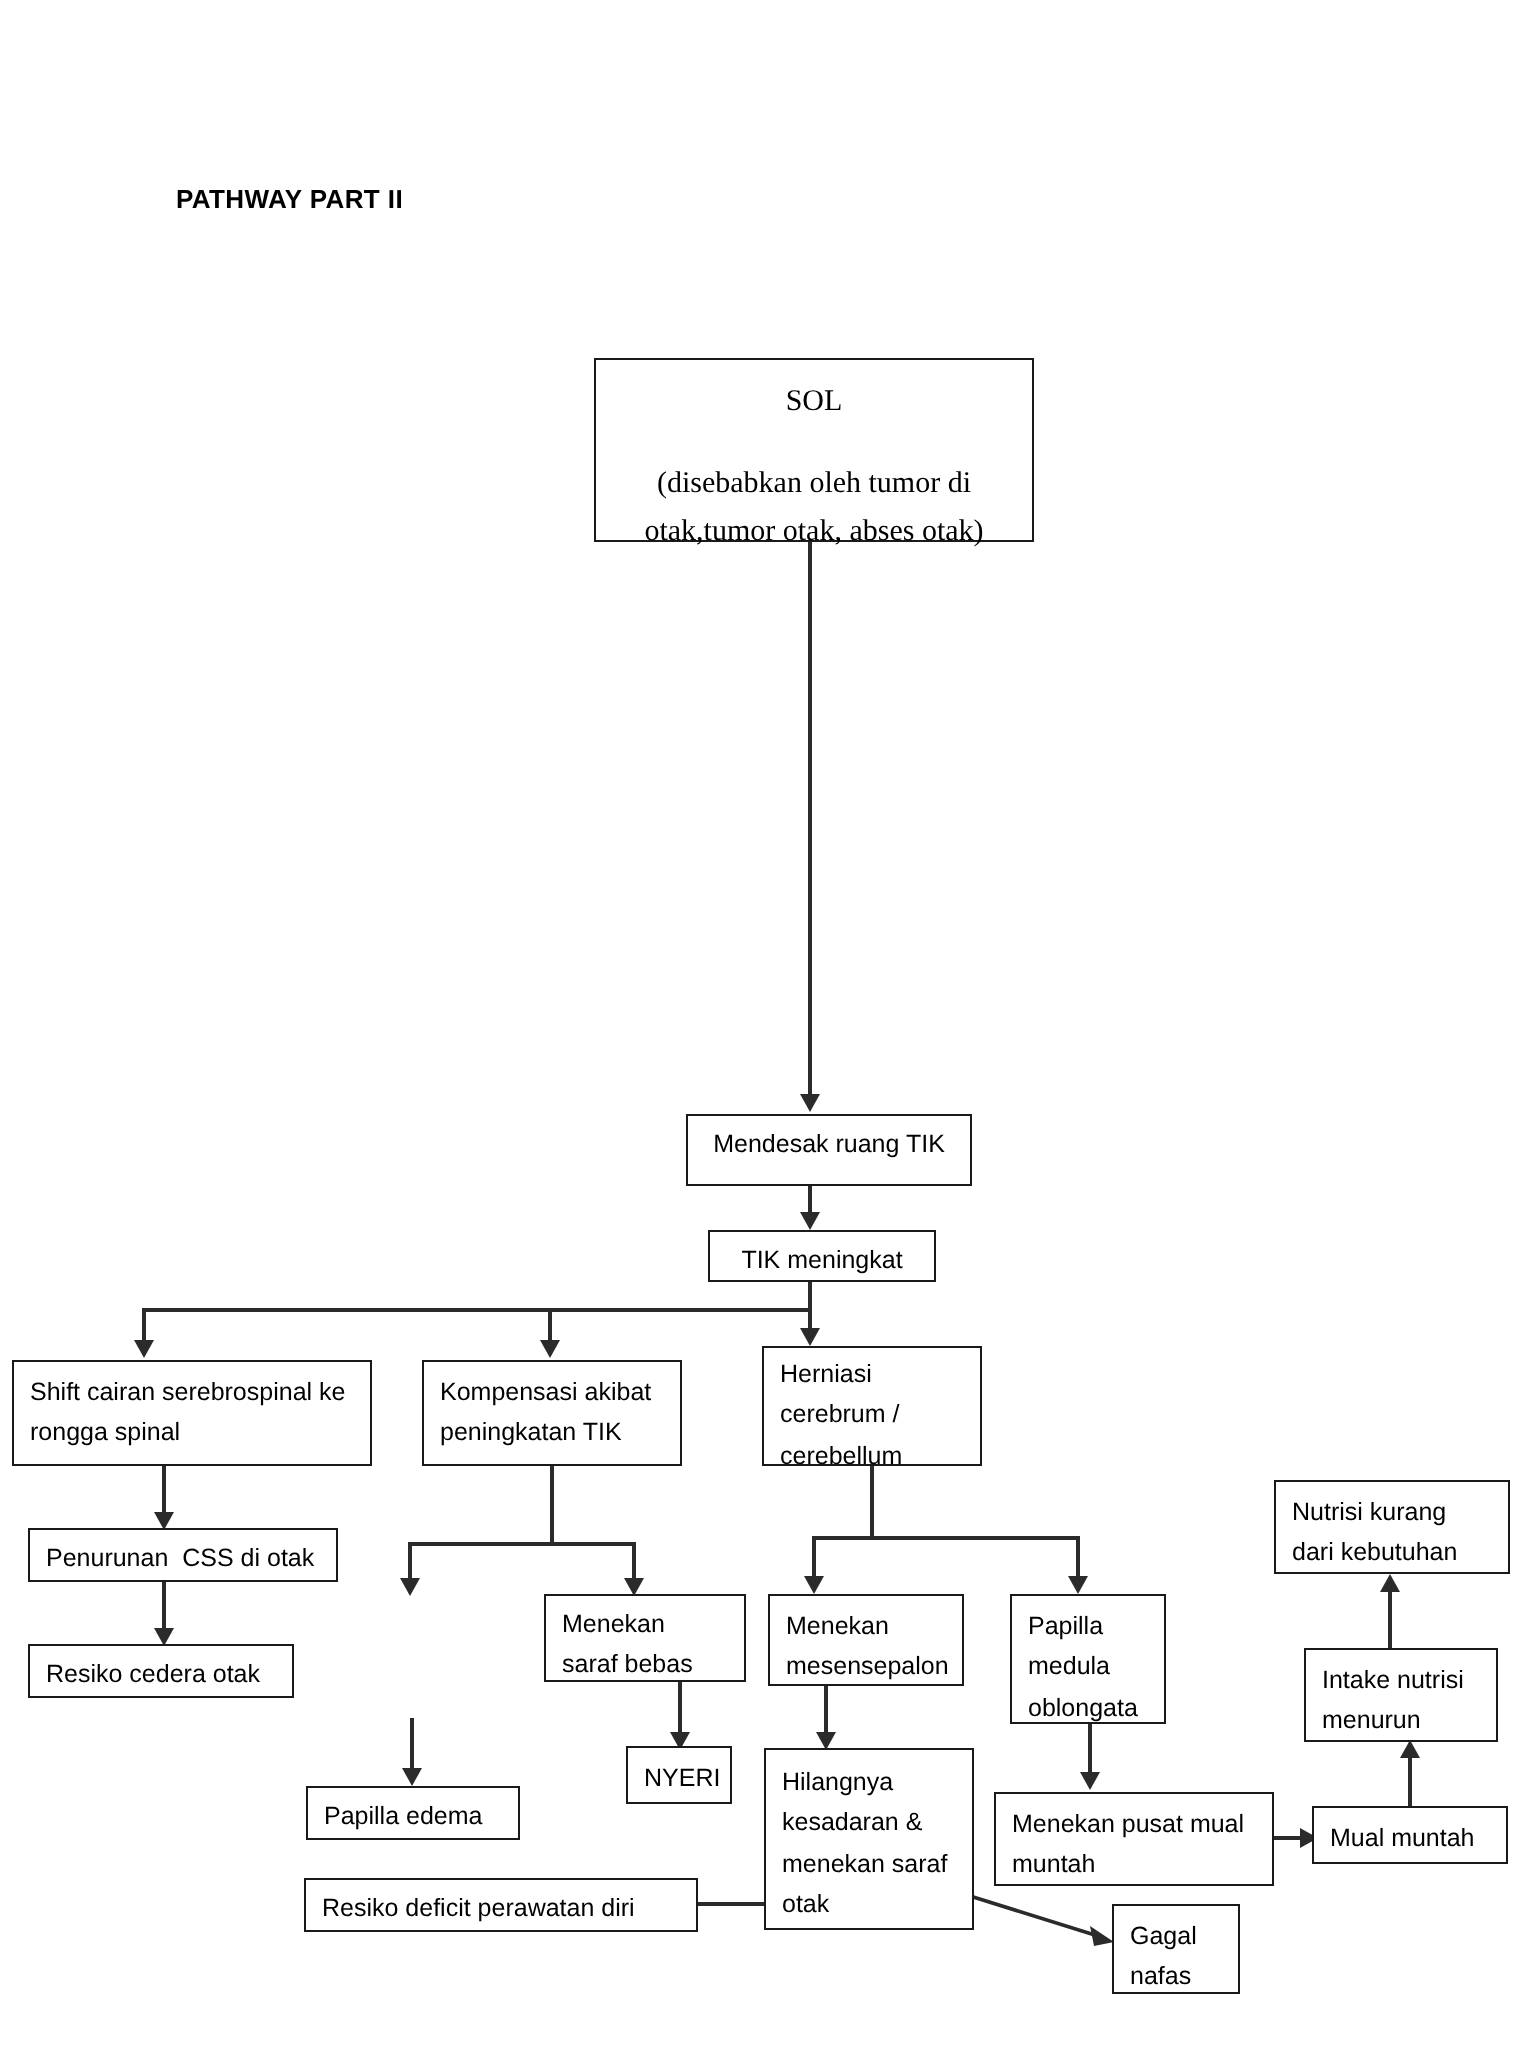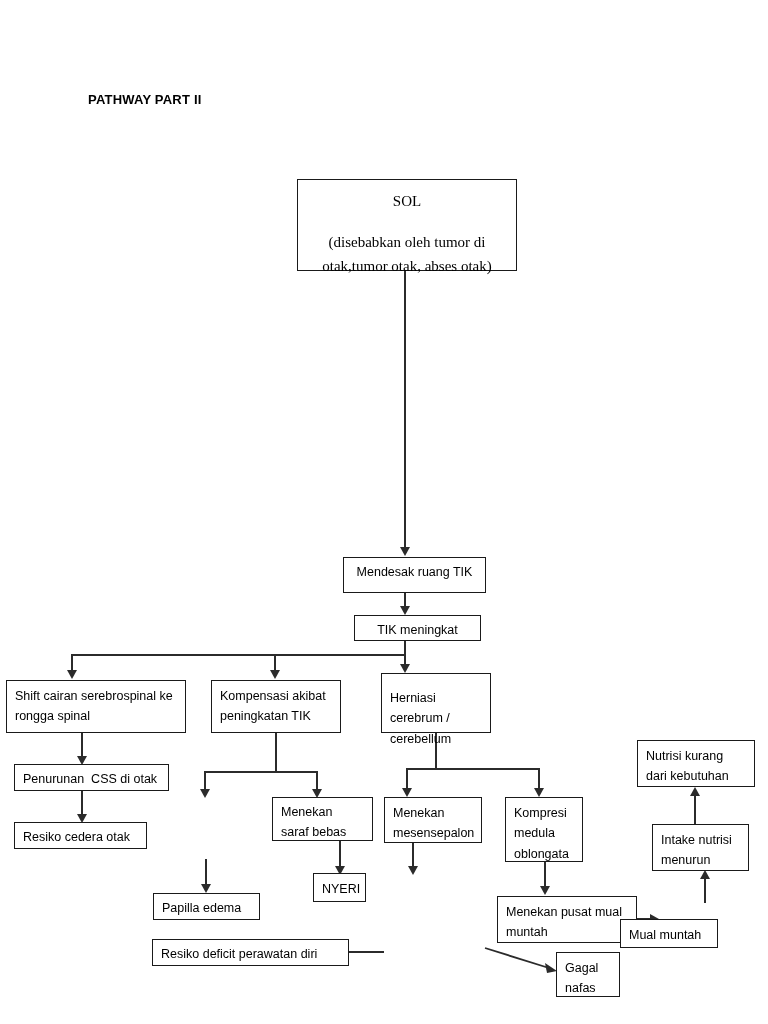--- a/index.html
+++ b/index.html
@@ -105,21 +105,21 @@
   <div class="vline" style="left:404px; top:271px; height:277px;"></div>
   <div class="arrowhead down" style="left:400px; top:547px;"></div>
 
   <div class="node center" style="left:343px; top:557px; width:143px; height:36px; padding-top:4px;">
     <span class="ln">Mendesak ruang TIK</span>
   </div>
 
   <div class="vline" style="left:404px; top:583px; height:24px;"></div>
   <div class="arrowhead down" style="left:400px; top:606px;"></div>
 
-  <div class="node center" style="left:354px; top:615px; width:127px; height:26px; padding-top:4px;">
+  <div class="node center" style="left:354px; top:615px; width:114px; height:26px; padding-top:4px;">
     <span class="ln">TIK meningkat</span>
   </div>
 
   <div class="vline" style="left:404px; top:641px; height:14px;"></div>
   <div class="hline" style="left:71px; top:654px; width:335px;"></div>
 
   <div class="vline" style="left:71px; top:654px; height:18px;"></div>
   <div class="arrowhead down" style="left:67px; top:670px;"></div>
 
   <div class="vline" style="left:274px; top:654px; height:18px;"></div>
@@ -131,21 +131,21 @@
   <div class="node" style="left:6px; top:680px; width:180px; height:53px;">
     <span class="ln">Shift cairan serebrospinal ke</span>
     <span class="ln">rongga spinal</span>
   </div>
 
   <div class="node" style="left:211px; top:680px; width:130px; height:53px;">
     <span class="ln">Kompensasi akibat</span>
     <span class="ln">peningkatan TIK</span>
   </div>
 
-  <div class="node" style="left:381px; top:673px; width:110px; height:60px; padding-top:14px;">
+  <div class="node" style="left:381px; top:673px; width:110px; height:60px; padding-top:3px;">
     <span class="ln">Herniasi</span>
     <span class="ln">cerebrum /</span>
     <span class="ln">cerebellum</span>
   </div>
 
   <div class="vline" style="left:81px; top:733px; height:25px;"></div>
   <div class="arrowhead down" style="left:77px; top:756px;"></div>
 
   <div class="node" style="left:14px; top:764px; width:155px; height:27px; padding-top:4px;">
     <span class="ln">Penurunan  CSS di otak</span>
@@ -191,28 +191,34 @@
   <div class="arrowhead down" style="left:402px; top:788px;"></div>
   <div class="vline" style="left:538px; top:768px; height:22px;"></div>
   <div class="arrowhead down" style="left:534px; top:788px;"></div>
 
   <div class="node" style="left:384px; top:797px; width:98px; height:46px; padding-top:5px;">
     <span class="ln">Menekan</span>
     <span class="ln">mesensepalon</span>
   </div>
 
   <div class="node" style="left:505px; top:797px; width:78px; height:65px; padding-top:5px;">
-    <span class="ln">Kompresi</span>
+    <span class="ln">Papilla</span>
     <span class="ln">medula</span>
     <span class="ln">oblongata</span>
   </div>
 
   <div class="vline" style="left:412px; top:843px; height:24px;"></div>
   <div class="arrowhead down" style="left:408px; top:866px;"></div>
 
+  <div class="node" style="left:382px; top:874px; width:105px; height:91px; padding-top:6px;">
+    <span class="ln">Hilangnya</span>
+    <span class="ln">kesadaran &amp;</span>
+    <span class="ln">menekan saraf</span>
+    <span class="ln">otak</span>
+  </div>
 
   <div class="vline" style="left:544px; top:862px; height:26px;"></div>
   <div class="arrowhead down" style="left:540px; top:886px;"></div>
 
   <div class="node" style="left:497px; top:896px; width:140px; height:47px; padding-top:5px;">
     <span class="ln">Menekan pusat mual</span>
     <span class="ln">muntah</span>
   </div>
 
   <div class="hline" style="left:348px; top:951px; width:36px;"></div>
@@ -228,21 +234,21 @@
   </svg>
 
   <div class="node" style="left:556px; top:952px; width:64px; height:45px; padding-top:5px;">
     <span class="ln">Gagal</span>
     <span class="ln">nafas</span>
   </div>
 
   <div class="hline" style="left:637px; top:918px; width:16px;"></div>
   <div class="arrowhead right" style="left:650px; top:914px;"></div>
 
-  <div class="node" style="left:620px; top:903px; width:98px; height:29px; padding-top:5px;margin-top:16px;">
+  <div class="node" style="left:656px; top:903px; width:98px; height:29px; padding-top:5px;">
     <span class="ln">Mual muntah</span>
   </div>
 
   <div class="vline" style="left:704px; top:878px; height:25px;"></div>
   <div class="arrowhead up" style="left:700px; top:870px;"></div>
 
   <div class="node" style="left:652px; top:824px; width:97px; height:47px; padding-top:5px;">
     <span class="ln">Intake nutrisi</span>
     <span class="ln">menurun</span>
   </div>

